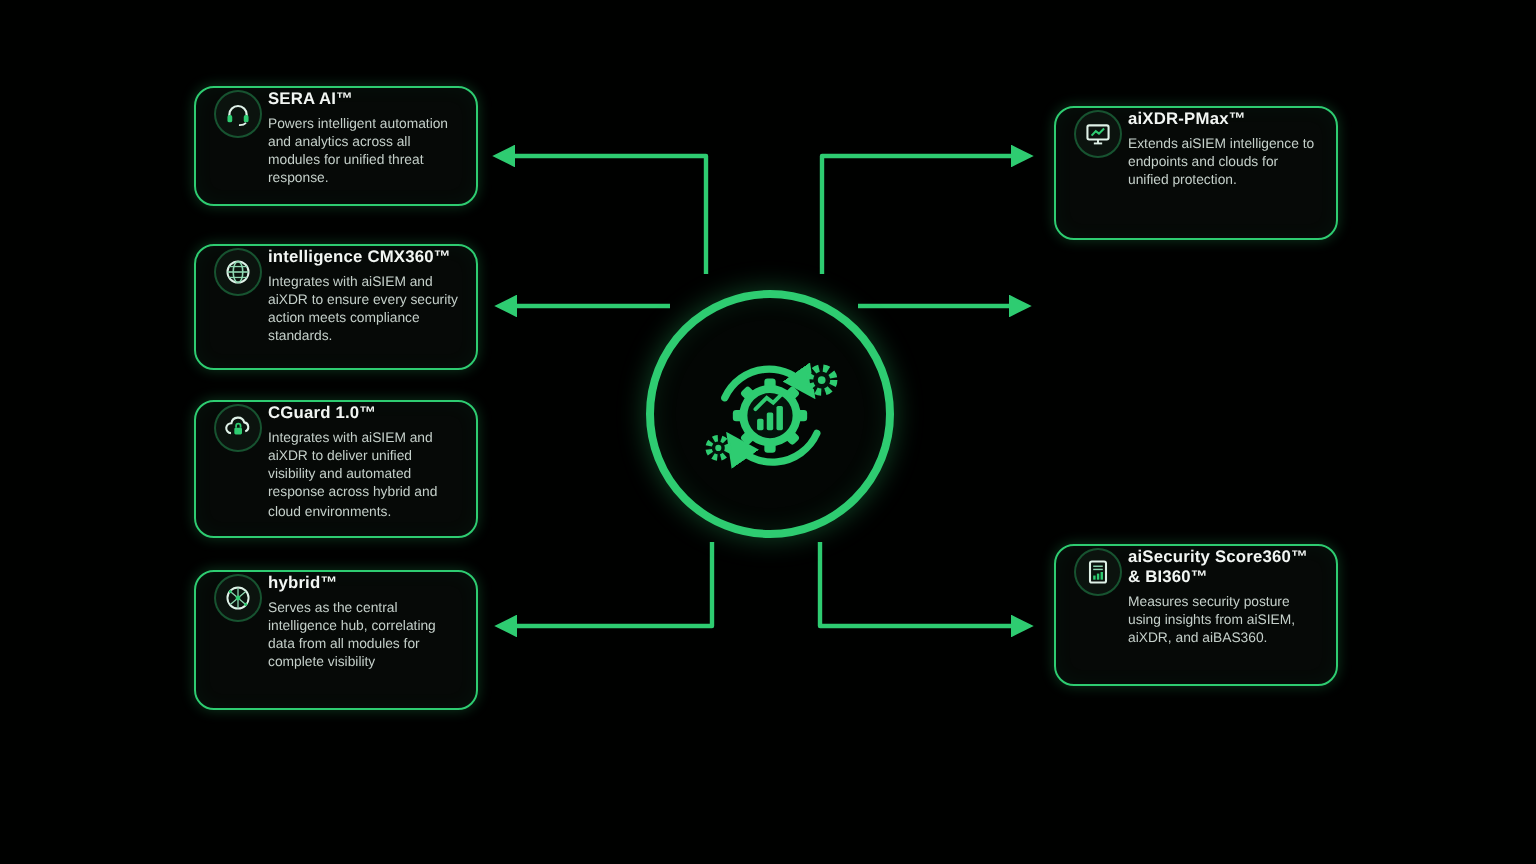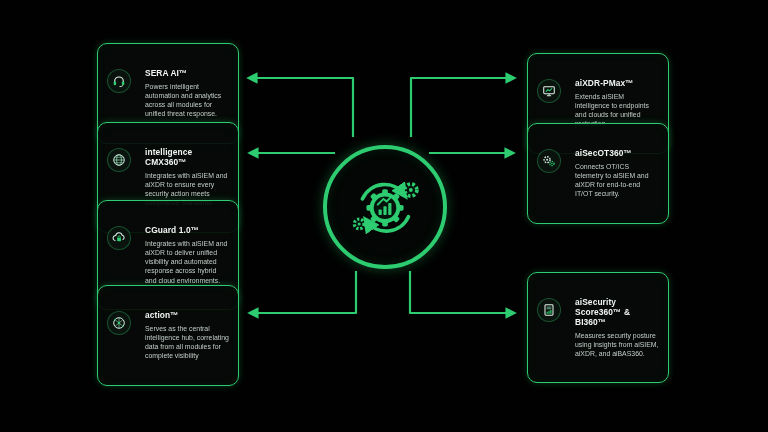--- a/index.html
+++ b/index.html
@@ -6,21 +6,21 @@
   .canvas{
     position:relative;width:768px;height:432px;background:#000100;
     overflow:hidden;font-family:"Liberation Sans", sans-serif;
   }
   .connectors{position:absolute;left:0;top:0;width:768px;height:432px;pointer-events:none;}
   .card{
     position:absolute;width:142px;box-sizing:border-box;
     border:1.5px solid #2ecc71;border-radius:10px;
     background:rgba(6,10,8,0.92);
     box-shadow:0 0 7px rgba(46,204,113,0.28), inset 0 0 10px rgba(46,204,113,0.05);
-    display:flex;align-items:flex-start;gap:14px;padding:24px 9px;
+    display:flex;align-items:flex-start;gap:3px;padding:0 9px;
   }
   .badge{
     width:22px;height:22px;flex:0 0 22px;border-radius:50%;
     background:#0b130e;border:1px solid rgba(46,204,113,0.35);
     display:flex;align-items:center;justify-content:center;margin-top:1px;
   }
   .badge svg{width:16px;height:16px;display:block;}
   .txt{flex:1;min-width:0;}
   .card-title{
     color:#f2f6f3;font-weight:bold;font-size:8.4px;line-height:1.2;
@@ -142,54 +142,40 @@
     <div class="badge">
       <svg viewBox="0 0 20 20">
           <circle cx="10" cy="10" r="6.6" fill="none" stroke="#dff2e8" stroke-width="1.2"></circle>
           <path d="M5.2 6 L14.8 14 M14.8 6 L5.2 14 M10 3.4 V16.6" stroke="#8fd8b2" stroke-width=".8" fill="none"></path>
           <circle cx="10" cy="10" r="1.5" fill="#2ecc71"></circle>
           <circle cx="5.2" cy="6" r="1" fill="#2ecc71"></circle>
           <circle cx="14.8" cy="14" r="1" fill="#2ecc71"></circle>
         </svg>
     </div>
     <div class="txt">
-      <div class="card-title">action™</div>
+      <div class="card-title">hybrid™</div>
       <div class="card-desc">Serves as the central intelligence hub, correlating data from all modules for complete visibility</div>
     </div>
   </div>
 
   <div class="card" style="left:527px;top:53px;min-height:67px">
     <div class="badge">
       <svg viewBox="0 0 20 20">
           <rect x="3.4" y="4.6" width="13.2" height="8.8" rx="1.1" fill="none" stroke="#dff2e8" stroke-width="1.3"></rect>
           <path d="M6 11 L8.6 8.2 L10.6 9.8 L13.8 6.6" fill="none" stroke="#2ecc71" stroke-width="1.3"></path>
           <line x1="10" y1="13.4" x2="10" y2="15.6" stroke="#dff2e8" stroke-width="1.2"></line>
           <line x1="7.4" y1="15.9" x2="12.6" y2="15.9" stroke="#dff2e8" stroke-width="1.2"></line>
         </svg>
     </div>
     <div class="txt">
       <div class="card-title">aiXDR-PMax™</div>
       <div class="card-desc">Extends aiSIEM intelligence to endpoints and clouds for unified protection.</div>
     </div>
   </div>
 
-  <div class="card" style="left:527px;top:123px;min-height:62px">
-    <div class="badge">
-      <svg viewBox="0 0 20 20">
-          <circle cx="7.6" cy="8.4" r="3.7" fill="none" stroke="#dff2e8" stroke-width="1.7" stroke-dasharray="2 1.4"></circle>
-          <circle cx="7.6" cy="8.4" r="1.2" fill="#dff2e8"></circle>
-          <circle cx="13.6" cy="13.2" r="2.7" fill="none" stroke="#2ecc71" stroke-width="1.5" stroke-dasharray="1.6 1.2"></circle>
-          <circle cx="13.6" cy="13.2" r=".9" fill="#2ecc71"></circle>
-        </svg>
-    </div>
-    <div class="txt">
-      <div class="card-title">aiSecOT360™</div>
-      <div class="card-desc">Connects OT/ICS telemetry to aiSIEM and aiXDR for end-to-end IT/OT security.</div>
-    </div>
-  </div>
 
 
   <div class="card" style="left:527px;top:272px;min-height:71px">
     <div class="badge">
       <svg viewBox="0 0 20 20">
           <rect x="5" y="3.4" width="10" height="13.2" rx="1.2" fill="none" stroke="#dff2e8" stroke-width="1.3"></rect>
           <line x1="7" y1="6.4" x2="13" y2="6.4" stroke="#8fd8b2" stroke-width=".9"></line>
           <line x1="7" y1="8.4" x2="13" y2="8.4" stroke="#8fd8b2" stroke-width=".9"></line>
           <rect x="7" y="12.2" width="1.5" height="2.6" fill="#2ecc71"></rect>
           <rect x="9.3" y="11" width="1.5" height="3.8" fill="#2ecc71"></rect>

